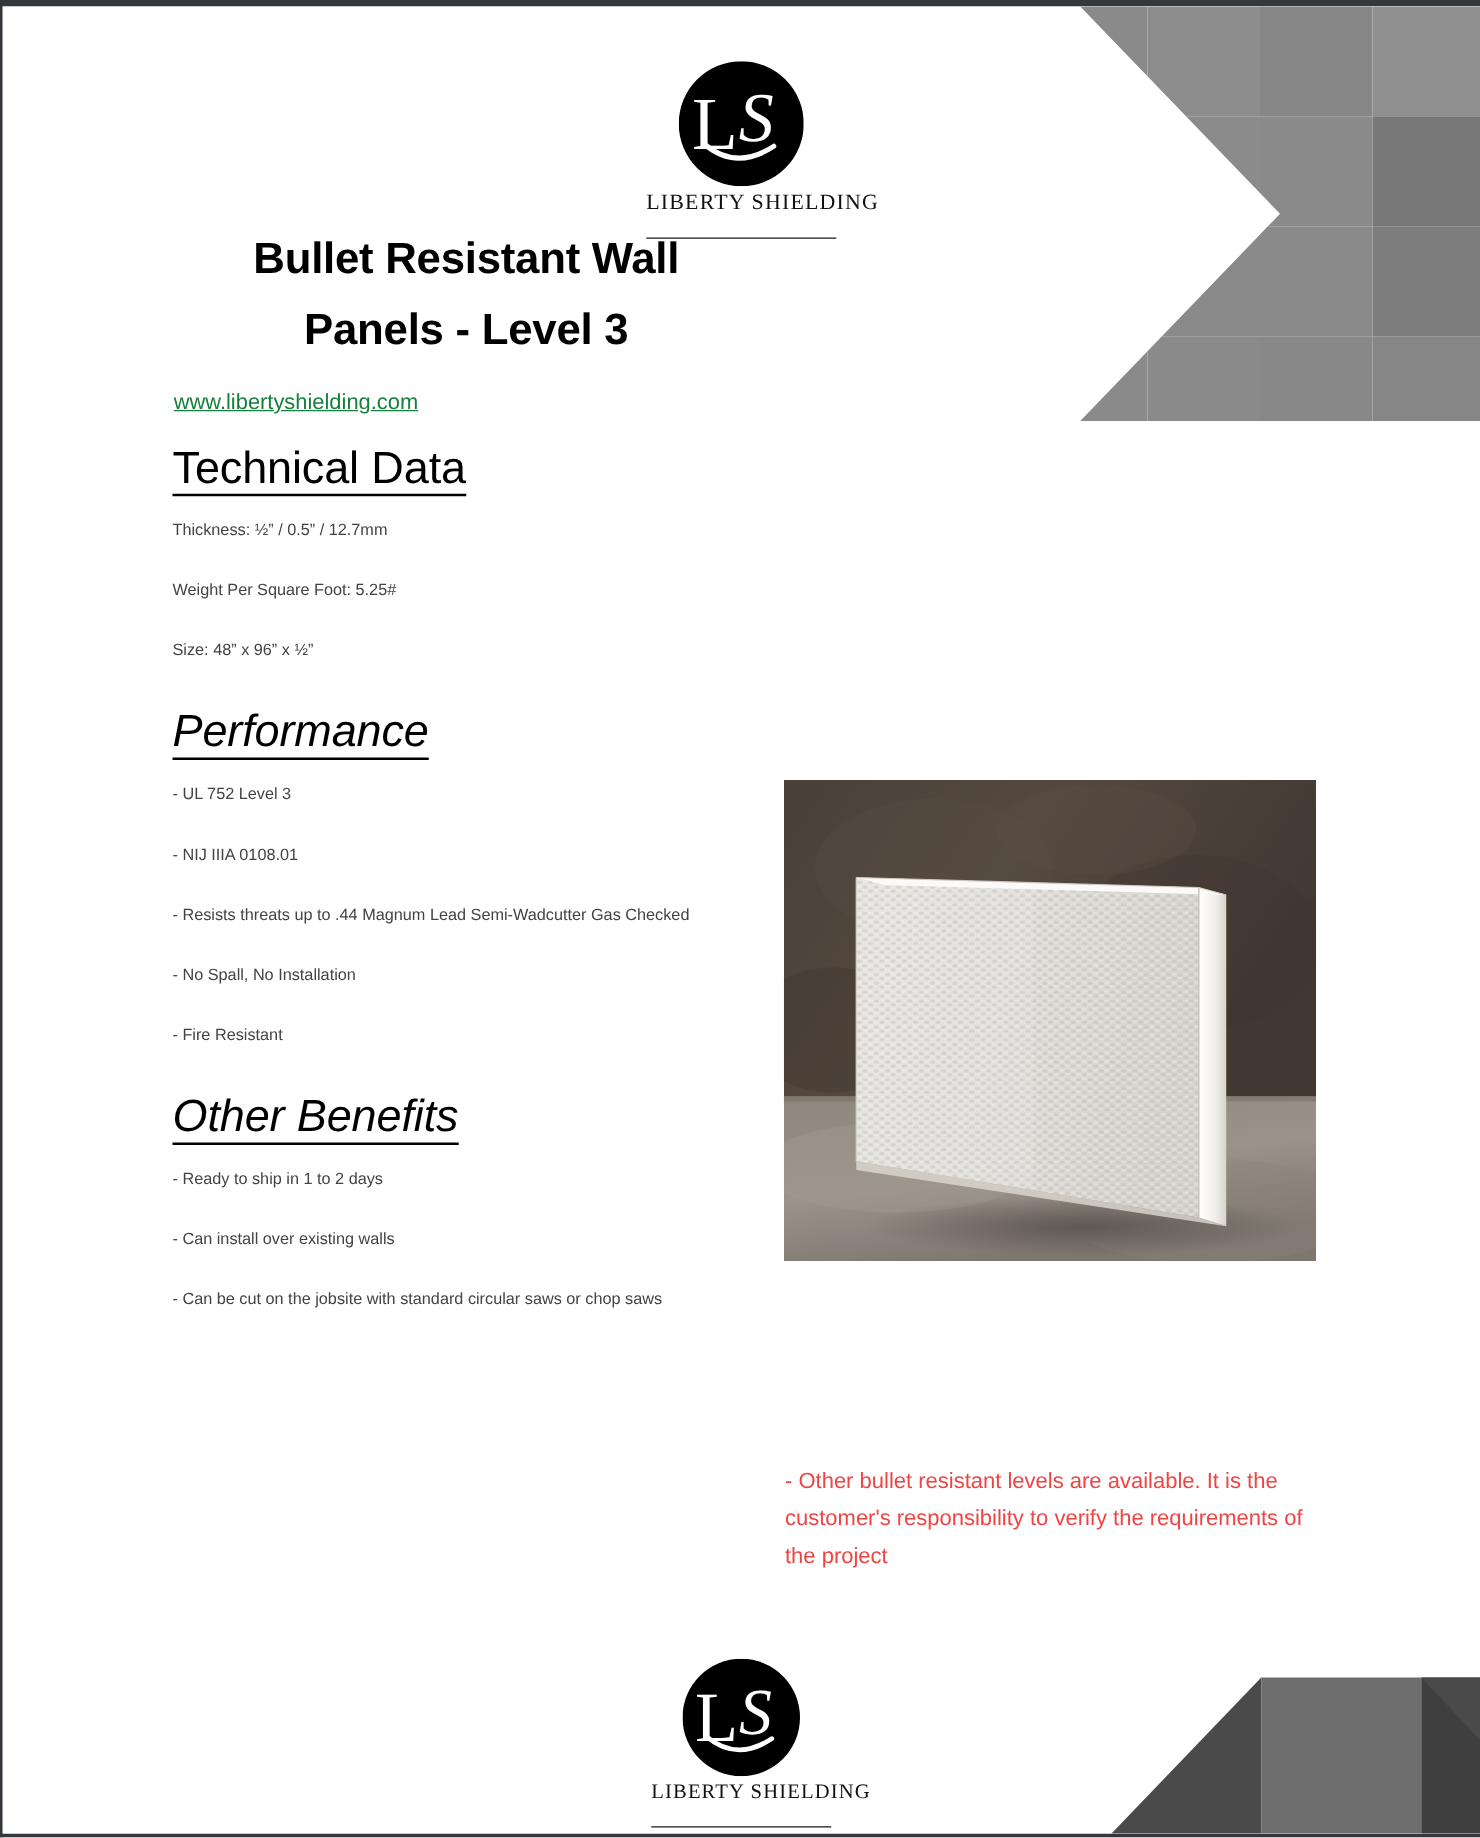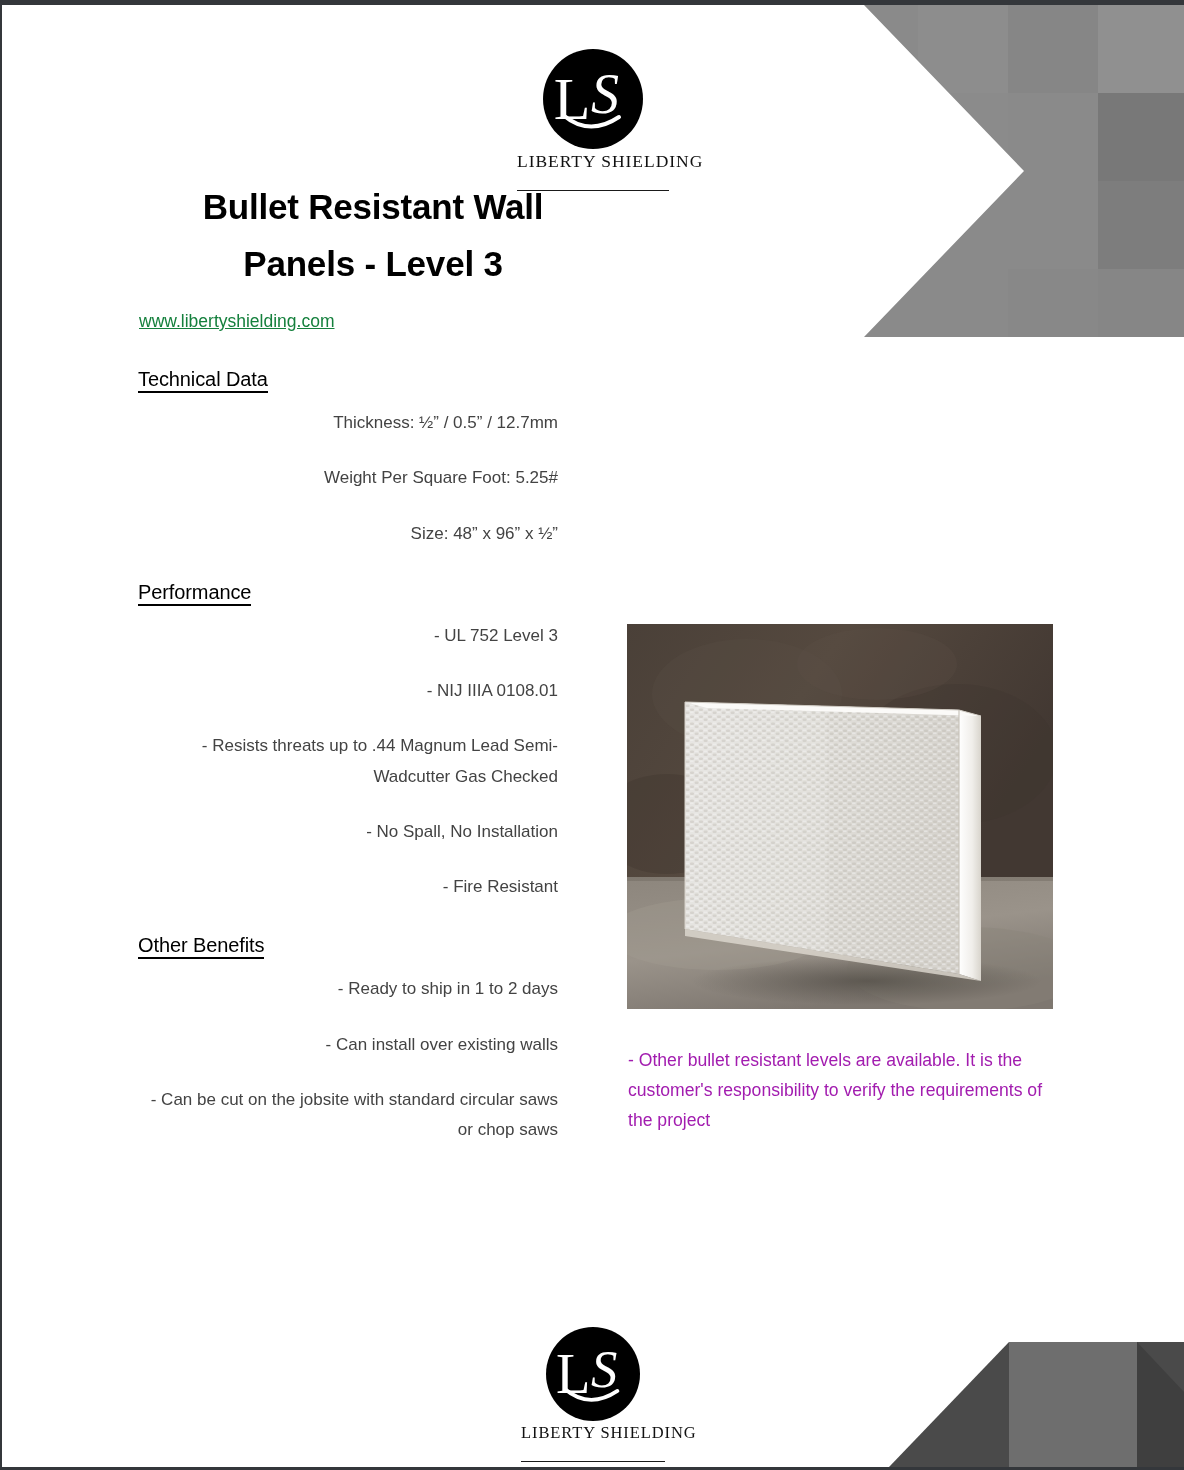--- a/index.html
+++ b/index.html
@@ -102,51 +102,50 @@
     width: 420px;
   }
   .col-right {
     position: absolute;
     left: 626px;
     top: 352px;
     width: 432px;
   }
 
   .sec-head {
-    font-size: 20px;
+    font-size: 36px;
     font-weight: normal;
     color: #000000;
     line-height: 1.25;
-    margin: 16px 0 16px 0;
+    margin: 0 0 16px 0;
     letter-spacing: -0.1px;
   }
   .sec-head span {
     border-bottom: 2px solid #000000;
     padding-bottom: 1px;
   }
   .sec-head.tight { margin-bottom: 14px; }
 
   .para {
-    font-size: 17px;
+    font-size: 13px;
     color: #434343;
     line-height: 1.78;
     margin: 0 0 25px 0;
-    text-align: right;
   }
   .para:last-child { margin-bottom: 0; }
 
-  .gap-before { margin-top: 31px; }
+  .gap-before { margin-top: 31px; font-style: italic; }
 
   .disclaimer {
     position: absolute;
     left: 626px;
-    top: 1022px;
+    top: 1146px;
     width: 436px;
     font-size: 17.6px;
-    color: #a21caf;
+    color: #ef4444;
     line-height: 1.72;
   }
 
   
   .photo {
     position: absolute;
     left: 625px;
     top: 619px;
     width: 426px;
     height: 385px;

